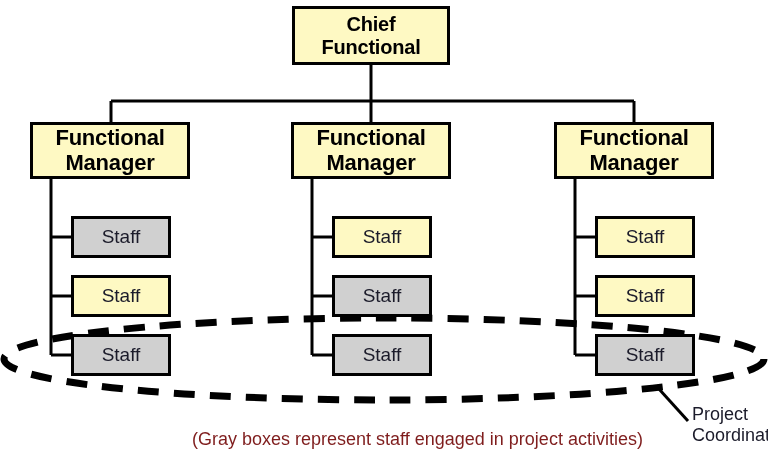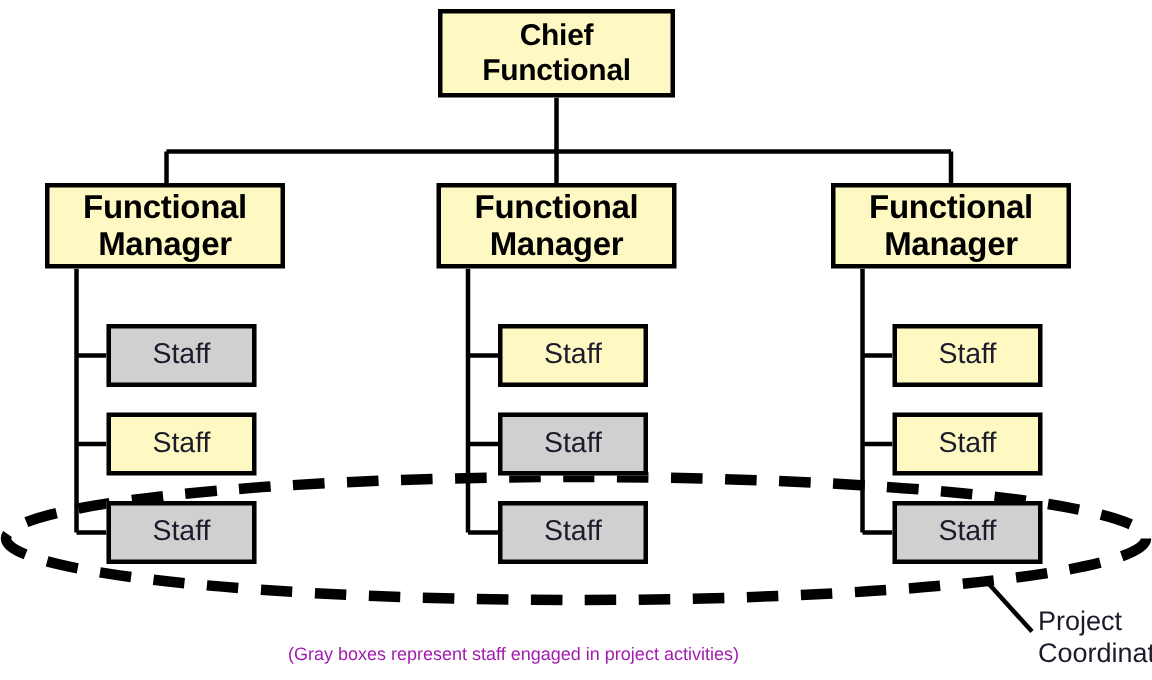--- a/index.html
+++ b/index.html
@@ -51,22 +51,22 @@
   .node-box.staff {
     font-weight: normal;
     font-size: 19px;
     color: #1b1b2a;
   }
   .node-box.staff.gray {
     background: #d0d0d0;
   }
   .caption {
     position: absolute;
-    font-size: 12px;
-    color: #a21caf;
+    font-size: 18px;
+    color: #7f1d1d;
     white-space: nowrap;
   }
   .annot-label {
     position: absolute;
     font-size: 18px;
     color: #1b1b2a;
     line-height: 1.15;
     white-space: nowrap;
   }
 </style>

